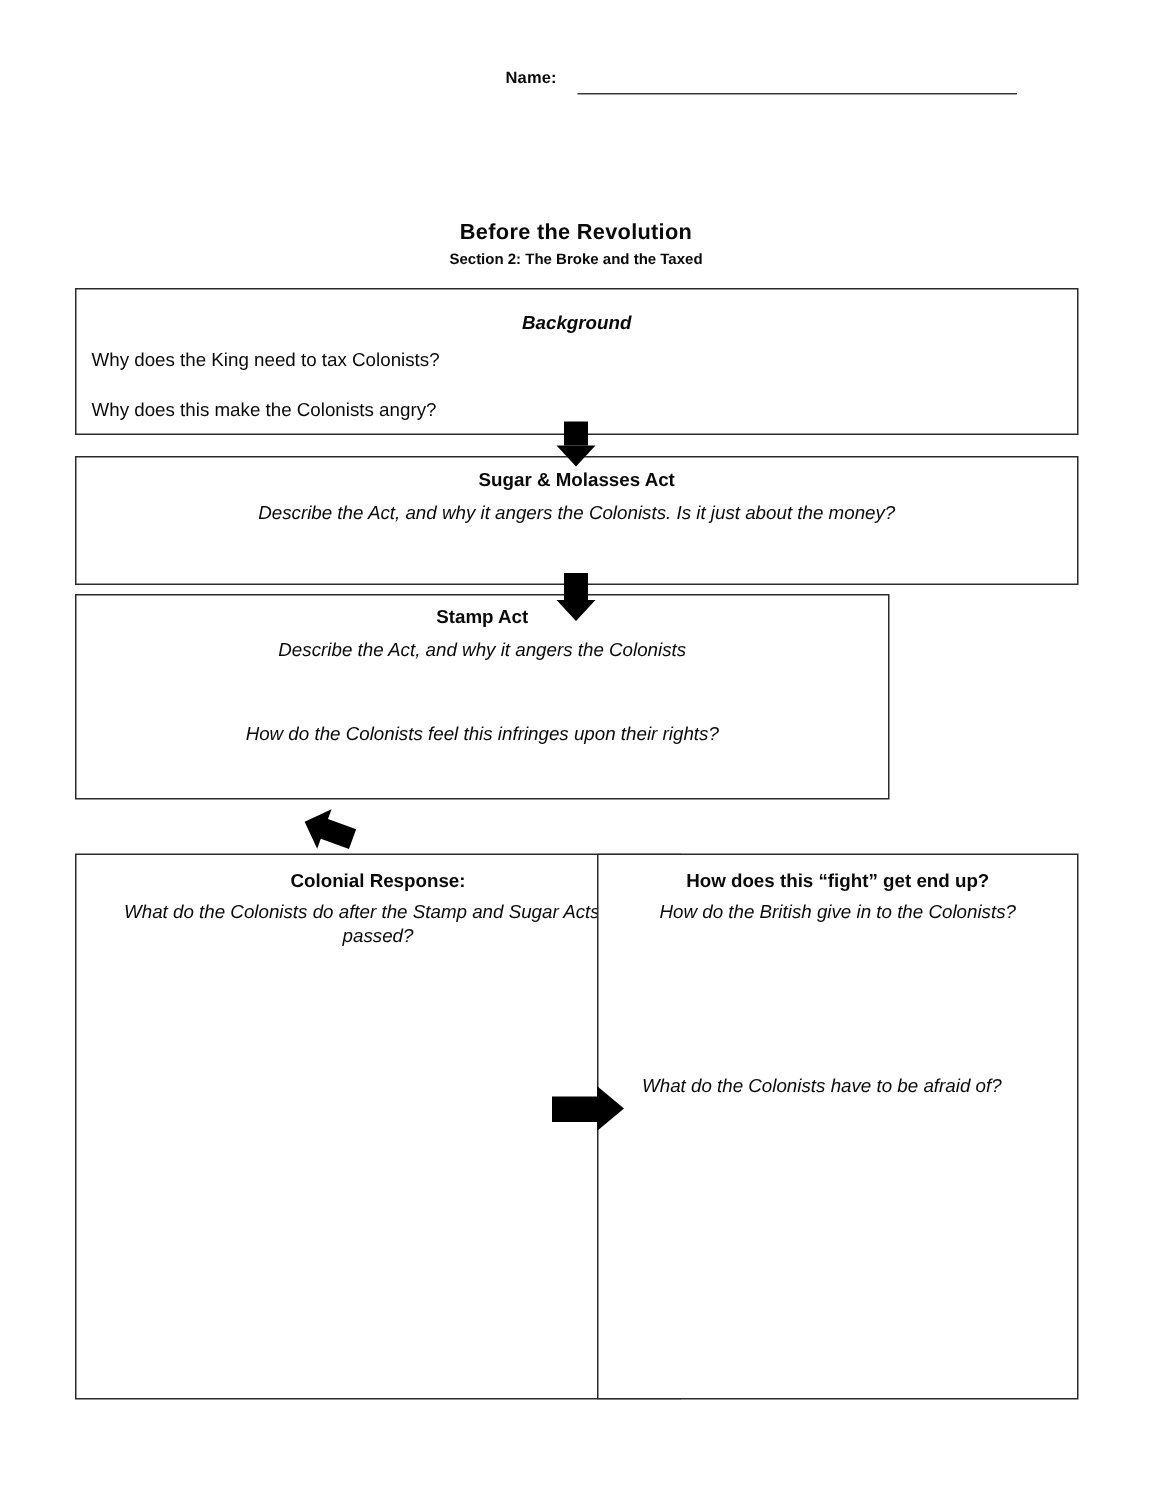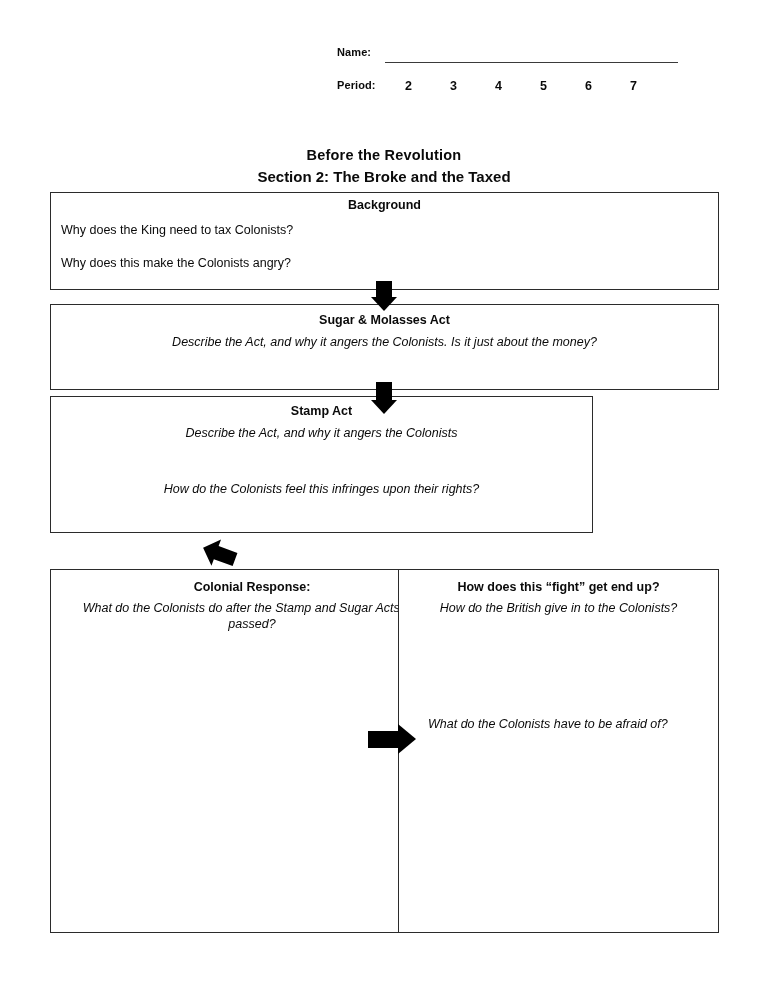--- a/index.html
+++ b/index.html
@@ -71,21 +71,21 @@
     font-size: 14.5px;
     font-weight: bold;
     letter-spacing: 0.2px;
   }
   .doc-subtitle {
     position: absolute;
     left: 0;
     top: 168px;
     width: 768px;
     text-align: center;
-    font-size: 15px;
+    font-size: 10px;
     font-weight: bold;
   }
 
   
   .panel {
     position: absolute;
     border: 1.4px solid #2b2b2b;
     background: #ffffff;
     box-sizing: border-box;
   }
@@ -104,21 +104,21 @@
   .prompt-plain {
     font-size: 12.5px;
     font-style: normal;
     line-height: 1.3;
   }
 
   
   #panel-background {
     left: 50px; top: 192px; width: 669px; height: 98px;
   }
-  #panel-background .panel-heading { margin-top: 5px; }
+  #panel-background .panel-heading { margin-top: 15px; font-style: italic; }
   #panel-background .prompt-plain { margin-left: 10px; margin-top: 8px; }
   #panel-background .prompt-plain + .prompt-plain { margin-top: 17px; }
 
   
   #panel-sugar {
     left: 50px; top: 304px; width: 669px; height: 86px;
   }
   #panel-sugar .panel-heading { margin-top: 8px; }
   #panel-sugar .panel-prompt { margin-top: 5px; }
 
@@ -212,31 +212,20 @@
 </head>
 <body>
 
 <div class="header-block">
 
   <div class="field-row" id="row-name">
     <span class="field-label">Name:</span>
     <span class="field-rule"></span>
   </div>
 
-  <div class="field-row" id="row-period">
-    <span class="field-label">Period:</span>
-    <div class="period-options">
-      <span class="period-opt">2</span>
-      <span class="period-opt">3</span>
-      <span class="period-opt">4</span>
-      <span class="period-opt">5</span>
-      <span class="period-opt">6</span>
-      <span class="period-opt">7</span>
-    </div>
-  </div>
 
 
 </div>
 
 <div class="doc-title">Before the Revolution</div>
 <div class="doc-subtitle">Section 2: The Broke and the Taxed</div>
 
 <div class="panel" id="panel-background">
   <div class="panel-heading">Background</div>
   <div class="prompt-plain">Why does the King need to tax Colonists?</div>

